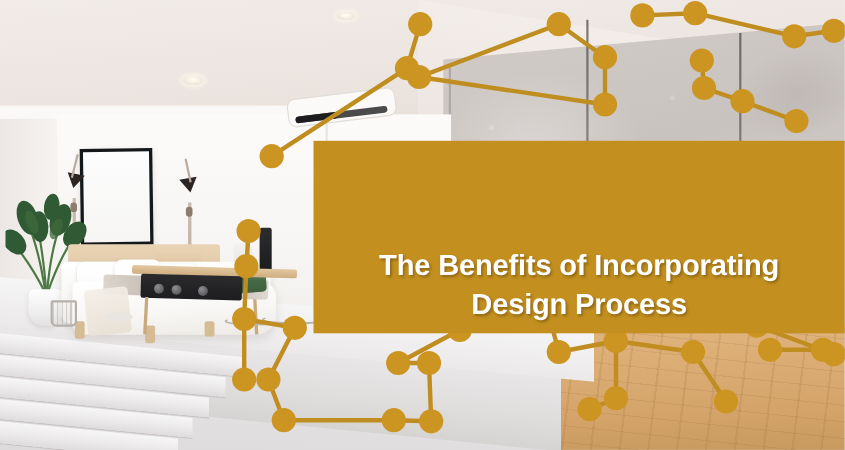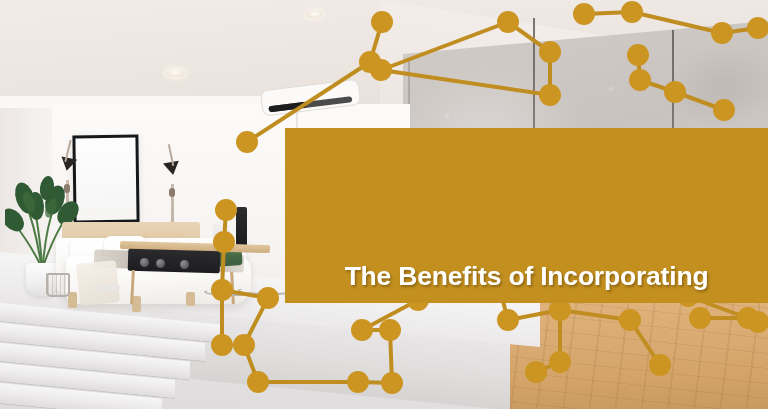--- a/index.html
+++ b/index.html
@@ -480,16 +480,17 @@
         <circle cx="500" cy="290" r="11"></circle>
         <circle cx="536" cy="372" r="11"></circle>
         <circle cx="688" cy="296" r="11"></circle>
         <circle cx="758" cy="322" r="11"></circle>
       </g>
   </svg>
 
   <div class="banner">
     <div class="banner-title">
       <div>The Benefits of Incorporating</div>
+      <div>Design Process</div>
     </div>
   </div>
 
 </div>
 
 </body></html>

